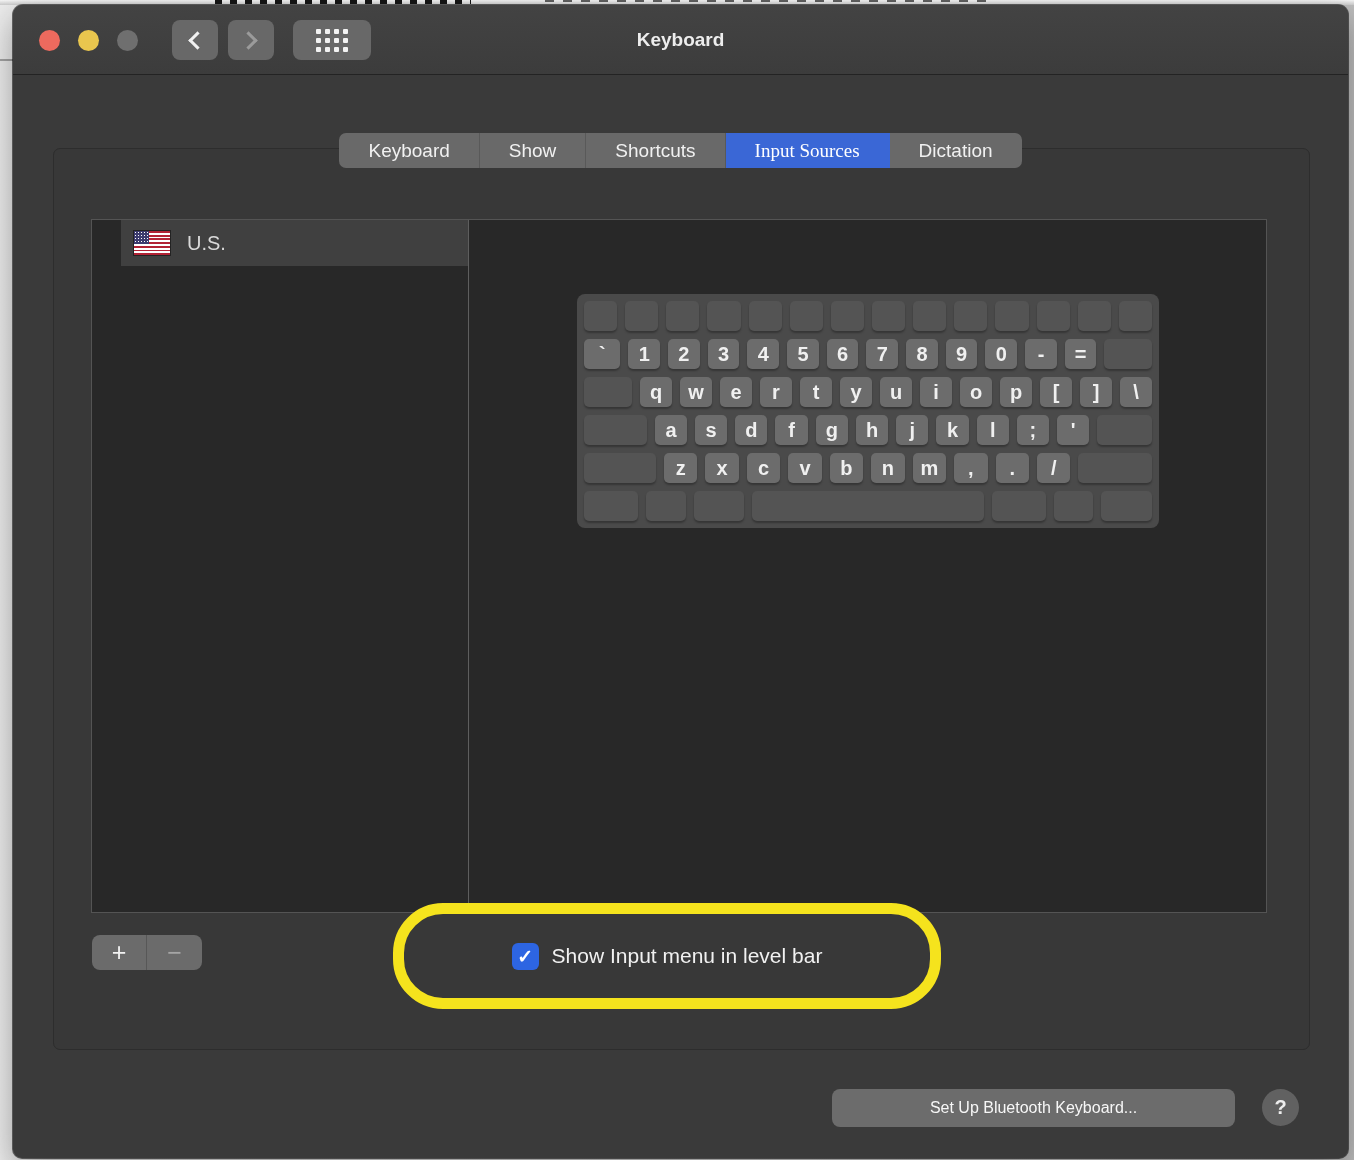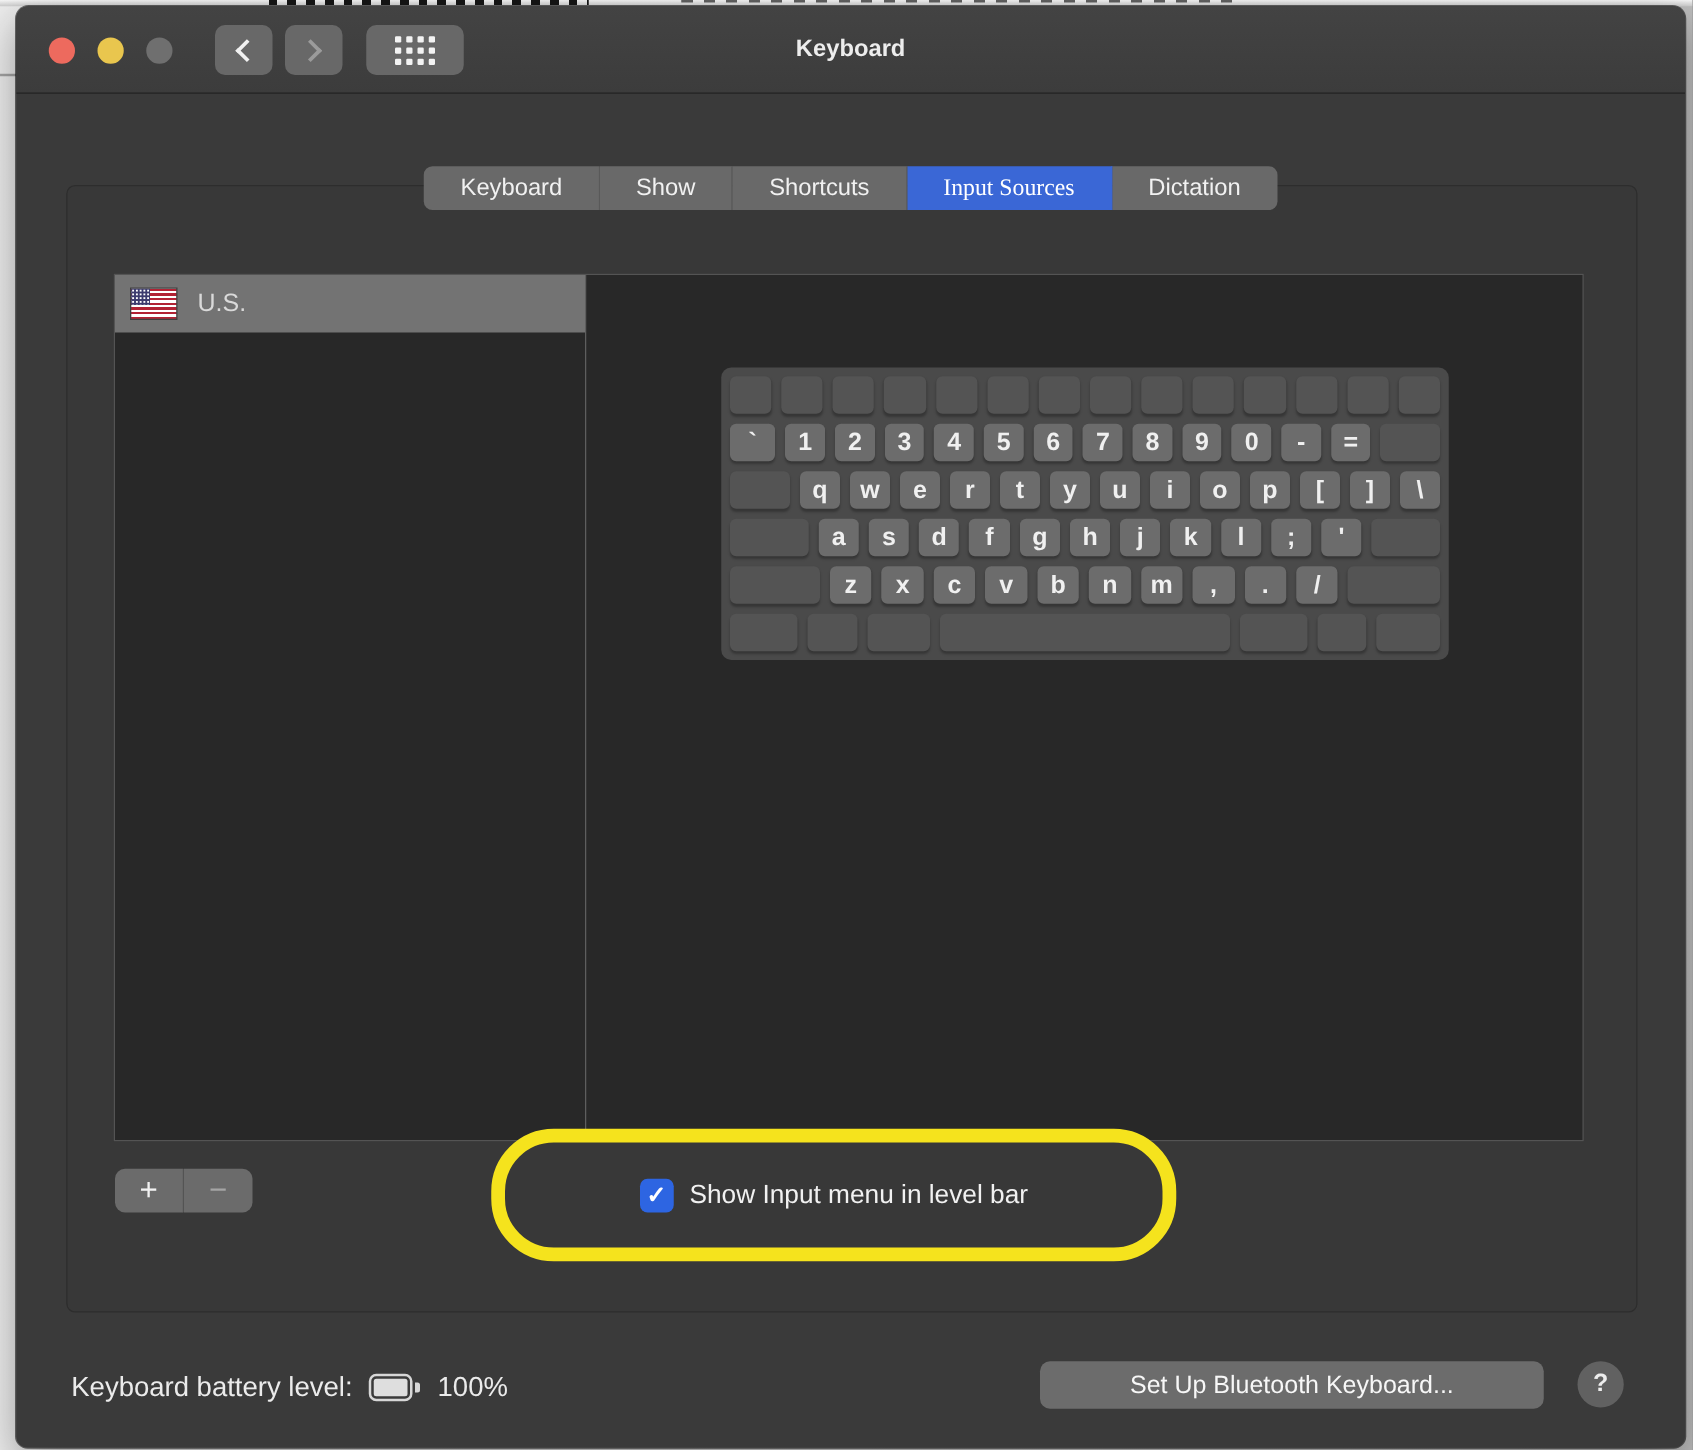--- a/index.html
+++ b/index.html
@@ -68,21 +68,21 @@
   
   .groupbox { position:absolute; left:40px; top:143px; width:1257px; height:902px;
     background:#383838; border:1px solid #2d2d2d; border-radius:7px; }
 
   
   .listbox { position:absolute; left:78px; top:214px; width:1176px; height:694px;
     background:#282828; border:1px solid #545454; display:flex; z-index:2; }
   .list-left { width:377px; border-right:1px solid #5e5e5e; }
   .list-row { height:46px; display:flex; align-items:center; padding-left:13px; gap:17px;
     color:#d9d9d9; font-size:20px; }
-  .list-row.selected { background:#737373; }
+  .list-row.selected { background:#404040;margin-left:29px; }
   .flag { width:36px; height:24px; position:relative; flex:none;
     background:repeating-linear-gradient(180deg,#b22234 0 1.9px,#ffffff 1.9px 3.7px);
     outline:1px solid rgba(0,0,0,.45); }
   .flag::after { content:""; position:absolute; left:0; top:0; width:15px; height:13px;
     background:#3c3b6e;
     background-image:radial-gradient(#ffffff 26%, transparent 30%);
     background-size:3px 3px; }
 
   .kb-pane { flex:1; position:relative; }
   .kb { position:absolute; left:108px; top:74px; width:582px; height:234px;
@@ -113,21 +113,21 @@
   .battery-row { position:absolute; left:44px; top:1085px; height:40px;
     display:flex; align-items:center; gap:13px; color:#ebebeb; font-size:22px; }
   .battery { position:relative; width:42px; height:22px; flex:none; }
   .battery-body { position:absolute; left:0; top:0; width:35px; height:22px;
     border:2px solid #d7d7d7; border-radius:6px; }
   .battery-fill { position:absolute; left:4px; top:4px; width:27px; height:14px;
     background:#dedede; border-radius:2px; }
   .battery-nub { position:absolute; left:37px; top:7px; width:4px; height:8px;
     background:#d7d7d7; border-radius:0 2px 2px 0; }
   .setup-btn { position:absolute; left:819px; top:1084px; width:403px; height:38px;
-    background:#6c6c6c; border:none; border-radius:8px; color:#f7f7f7; font-size:20px; font-family:inherit; }
+    background:#6c6c6c; border:none; border-radius:8px; color:#f7f7f7; font-size:16px; font-family:inherit; }
   .help-btn { position:absolute; left:1249px; top:1084px; width:37px; height:37px;
     border-radius:50%; background:#616161; border:none; color:#ededed; font-size:20px; font-weight:700;
     display:flex; align-items:center; justify-content:center; font-family:inherit; }
 </style>
 </head>
 <body>
 
 <div class="edge-top"></div>
 <div class="edge-dashes-1"></div>
 <div class="edge-dashes-2"></div>
@@ -282,25 +282,16 @@
 
   <div class="annotation">
     <div class="checkbox-row">
       <button class="checkbox">
         <span>✓</span>
       </button>
       <span class="checkbox-label">Show Input menu in level bar</span>
     </div>
   </div>
 
-  <div class="battery-row">
-    <span>Keyboard battery level:</span>
-    <span class="battery">
-      <span class="battery-body"></span>
-      <span class="battery-fill"></span>
-      <span class="battery-nub"></span>
-    </span>
-    <span>100%</span>
-  </div>
   <button class="setup-btn">Set Up Bluetooth Keyboard...</button>
   <button class="help-btn">?</button>
 
 </div>
 
 </body></html>

